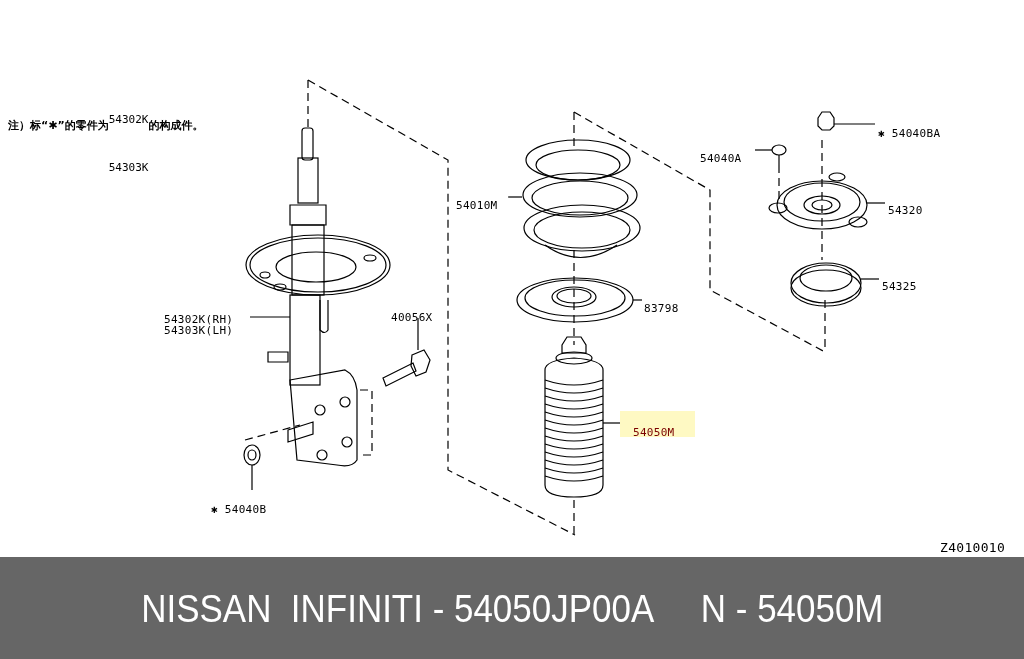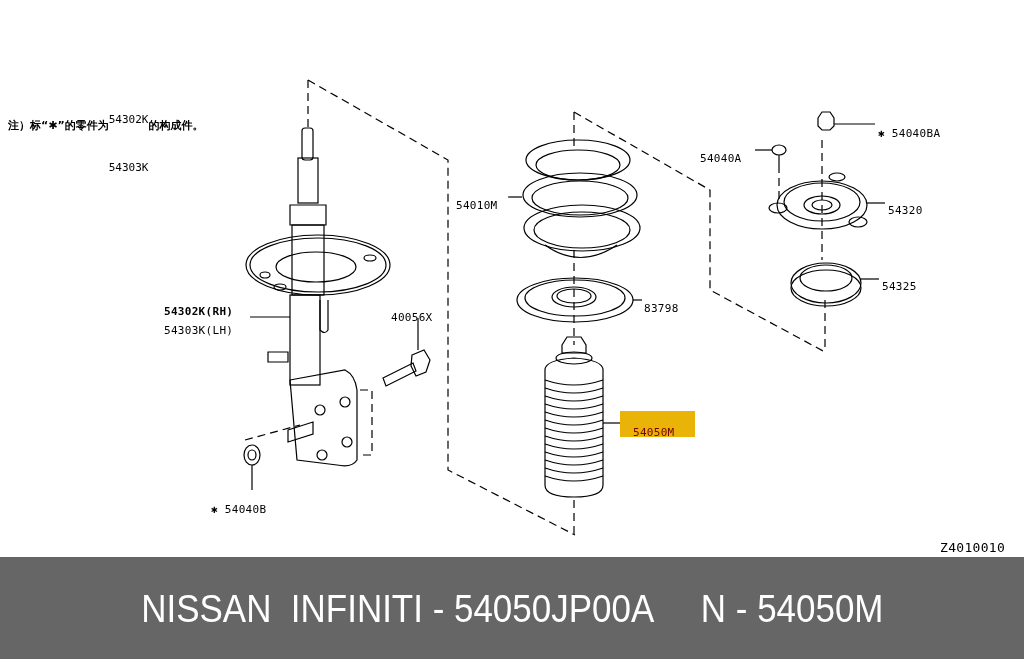--- a/index.html
+++ b/index.html
@@ -3,21 +3,21 @@
 <meta charset="utf-8">
 <style>
   html, body { margin: 0; padding: 0; background: #ffffff; }
   body { width: 1024px; height: 659px; position: relative; overflow: hidden; font-family: "DejaVu Sans Mono", monospace; }
   .canvas { position: absolute; left: 0; top: 0; width: 1024px; height: 557px; background: #ffffff; }
   .canvas svg { position: absolute; left: 0; top: 0; }
   .lbl { position: absolute; font-family: "DejaVu Sans Mono", monospace; font-size: 11px; color: #000; line-height: 11px; white-space: nowrap; letter-spacing: 0.3px; margin-top: 8px; }
   .note { position: absolute; left: 8px; top: 78px; font-family: "DejaVu Sans", sans-serif; font-size: 11px; font-weight: bold; color: #000; white-space: nowrap; }
   .note .frac { display: inline-block; vertical-align: middle; font-family: "DejaVu Sans Mono", monospace; font-weight: normal; line-height: 12px; font-size: 11px; }
   .note .frac span { display: block; margin-top: 36px; }
-  .highlight { position: absolute; left: 620px; top: 411px; width: 75px; height: 26px; background: #eab308; }
+  .highlight { position: absolute; left: 620px; top: 411px; width: 75px; height: 26px; background: #fef9c3; }
   .highlight .lbl { left: 13px; top: 8px; color: #7a0000; }
   .footer { position: absolute; left: 0; top: 557px; width: 1024px; height: 104px; background: #666666; display: flex; align-items: center; justify-content: center; }
   .footer-text { font-family: "Liberation Sans", sans-serif; font-size: 38px; color: #ffffff; letter-spacing: 0px; transform: scaleX(0.92); white-space: pre; }
 </style>
 </head>
 <body>
 
 <div class="canvas">
   <svg width="1024" height="557" viewBox="0 0 1024 557" xmlns="http://www.w3.org/2000/svg">
     <g fill="none" stroke="#000" stroke-width="1.2">
@@ -130,21 +130,21 @@
       </g>
 
       <line x1="250" y1="317" x2="290" y2="317"></line>
     </g>
   </svg>
 
   <div class="note">
     <span>注）标“✱”的零件为</span><span class="frac"><span>54302K</span><span>54303K</span></span><span>的构成件。</span>
   </div>
 
-  <div class="lbl" style="left:164px;top:298px;font-weight:bold;">54302K(RH)</div>
+  <div class="lbl" style="left:164px;top:306px;">54302K(RH)</div>
   <div class="lbl" style="left:164px;top:317px;">54303K(LH)</div>
   <div class="lbl" style="left:391px;top:304px;">40056X</div>
   <div class="lbl" style="left:211px;top:496px;">✱ 54040B</div>
   <div class="lbl" style="left:456px;top:192px;">54010M</div>
   <div class="lbl" style="left:644px;top:295px;">83798</div>
   <div class="highlight">
     <div class="lbl">54050M</div>
   </div>
   <div class="lbl" style="left:700px;top:145px;">54040A</div>
   <div class="lbl" style="left:878px;top:120px;">✱ 54040BA</div>

